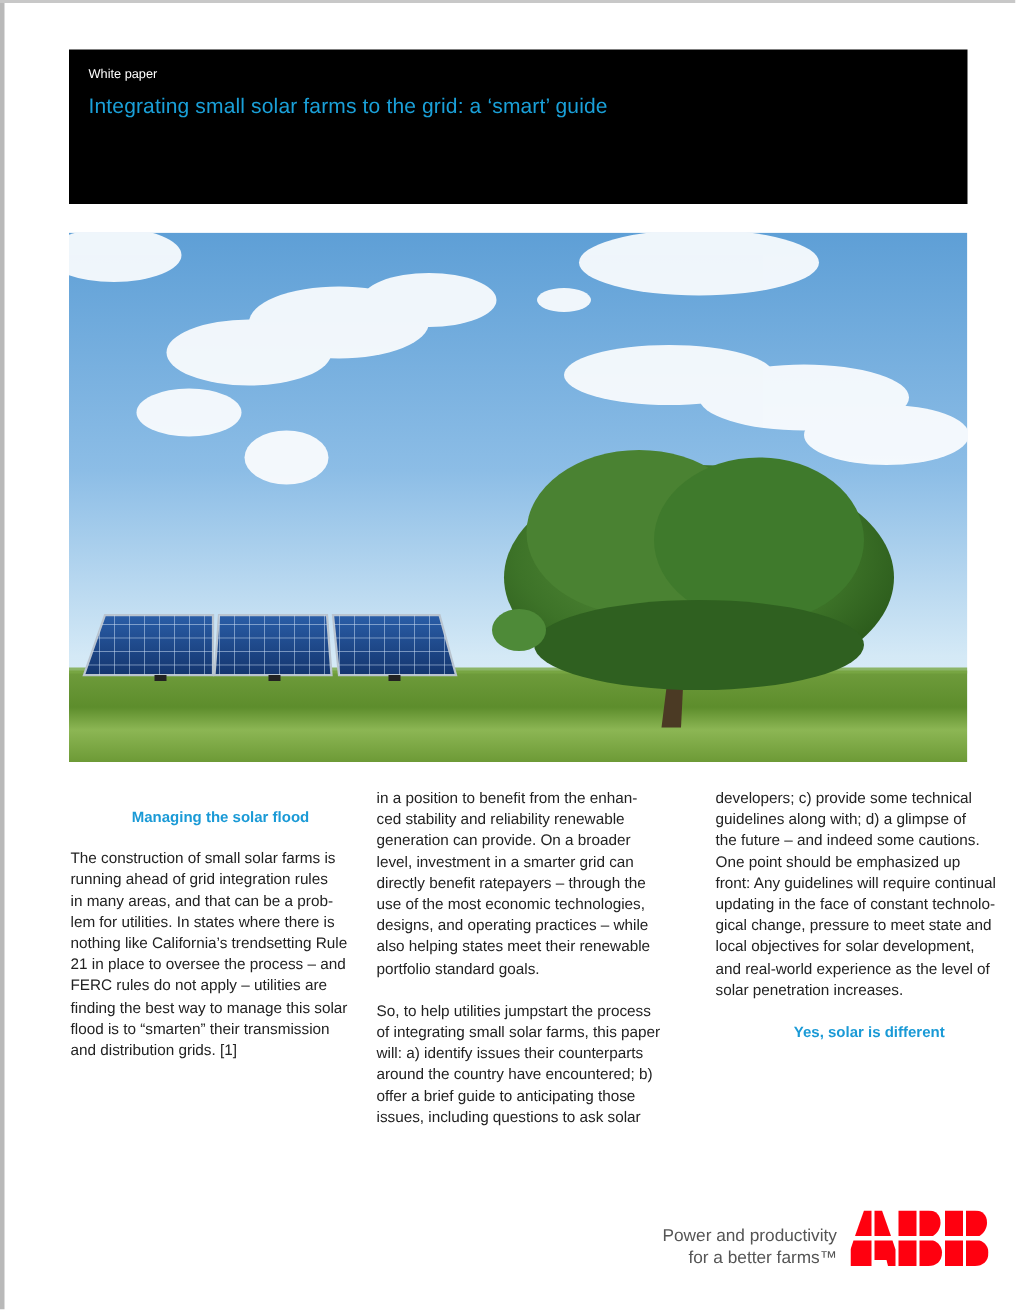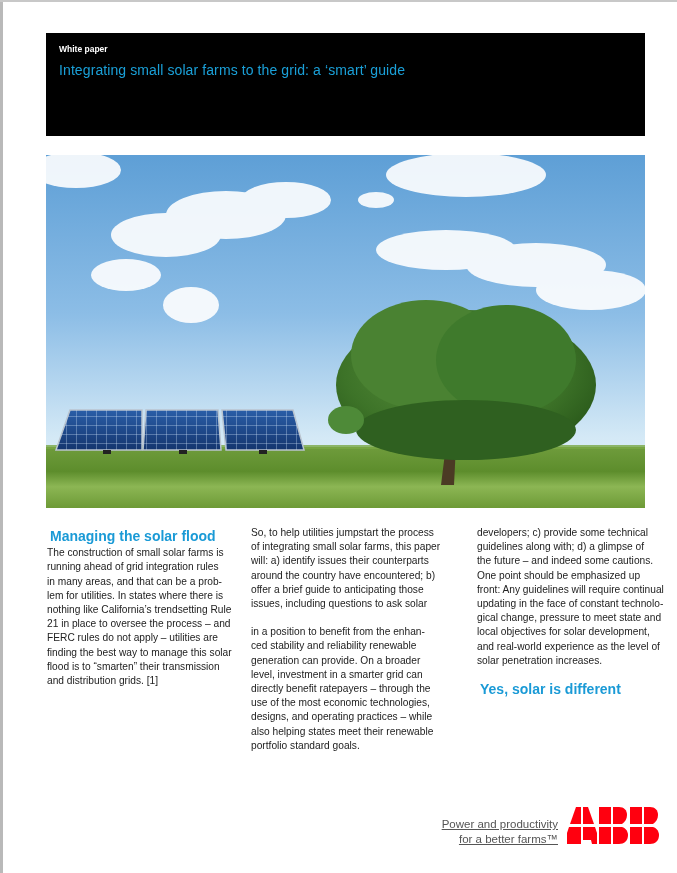--- a/index.html
+++ b/index.html
@@ -7,45 +7,45 @@
     width:677px; height:873px; overflow:hidden; background:#ffffff;
     position:relative; font-family:"Liberation Sans", sans-serif;
   }
   .frame-left { position:absolute; left:0; top:0; width:3px; height:873px; background:#b9b9b9; }
   .frame-top { position:absolute; left:0; top:0; width:677px; height:2px; background:#c8c8c8; }
 
   .header {
     position:absolute; left:46px; top:33px; width:599px; height:103px; background:#000;
   }
   .header .kicker {
-    position:absolute; left:13px; top:11px; font-size:8.5px; color:#ffffff; font-weight:bold;
+    position:absolute; left:13px; top:11px; font-size:8.5px; color:#ffffff; font-weight:normal;
   }
   .header .title {
     position:absolute; left:13px; top:29px; font-size:14px; color:#1aa0d8; white-space:nowrap; letter-spacing:0.1px;
   }
 
   .photo {
     position:absolute; left:46px; top:155px; width:599px; height:353px; overflow:hidden;
   }
   .photo svg { display:block; }
 
   .col {
     position:absolute; top:526px; font-size:10.2px; line-height:14.2px; color:#222;
   }
   .col p { margin:0; white-space:pre-line; }
   .col p + p { margin-top:14px; }
-  .col h3 { margin:3px; font-size:14px; line-height:14.2px; color:#1a9ad6; font-weight:bold; }
+  .col h3 { margin:13px; font-size:10px; line-height:14.2px; color:#1a9ad6; font-weight:bold;text-align:center; }
   .col1 { left:47px; width:200px; }
   .col2 { left:251px; width:200px; }
   .col3 { left:477px; width:205px; }
   .sub-head { margin-top:14px !important; }
 
   .footer-tag {
     position:absolute; left:430px; top:817px; width:128px; text-align:right;
-    font-size:11.5px; line-height:15px; color:#555;text-decoration:underline;
+    font-size:11.5px; line-height:15px; color:#555;
   }
   .abb-logo { position:absolute; left:567px; top:807px; }
 </style>
 </head>
 <body>
 
 <div class="frame-left"></div>
 <div class="frame-top"></div>
 
 <div class="header">
@@ -134,35 +134,35 @@
 lem for utilities.  In states where there is
 nothing like California’s trendsetting Rule
 21 in place to oversee the process – and
 FERC rules do not apply – utilities are
 finding the best way to manage this solar
 flood is to “smarten” their transmission
 and distribution grids. [1]</p>
 </div>
 
 <div class="col col2">
-  <p>So, to help utilities jumpstart the process
-of integrating small solar farms, this paper
-will: a) identify issues their counterparts
-around the country have encountered; b)
-offer a brief guide to anticipating those
-issues, including questions to ask solar</p>
   <p>in a position to benefit from the enhan-
 ced stability and reliability renewable
 generation can provide.  On a broader
 level, investment in a smarter grid can
 directly benefit ratepayers – through the
 use of the most economic technologies,
 designs, and operating practices – while
 also helping states meet their renewable
 portfolio standard goals.</p>
+  <p>So, to help utilities jumpstart the process
+of integrating small solar farms, this paper
+will: a) identify issues their counterparts
+around the country have encountered; b)
+offer a brief guide to anticipating those
+issues, including questions to ask solar</p>
 </div>
 
 <div class="col col3">
   <p>developers; c) provide some technical
 guidelines along with; d) a glimpse of
 the future – and indeed some cautions.
 One point should be emphasized up
 front:  Any guidelines will require continual
 updating in the face of constant technolo-
 gical change, pressure to meet state and

